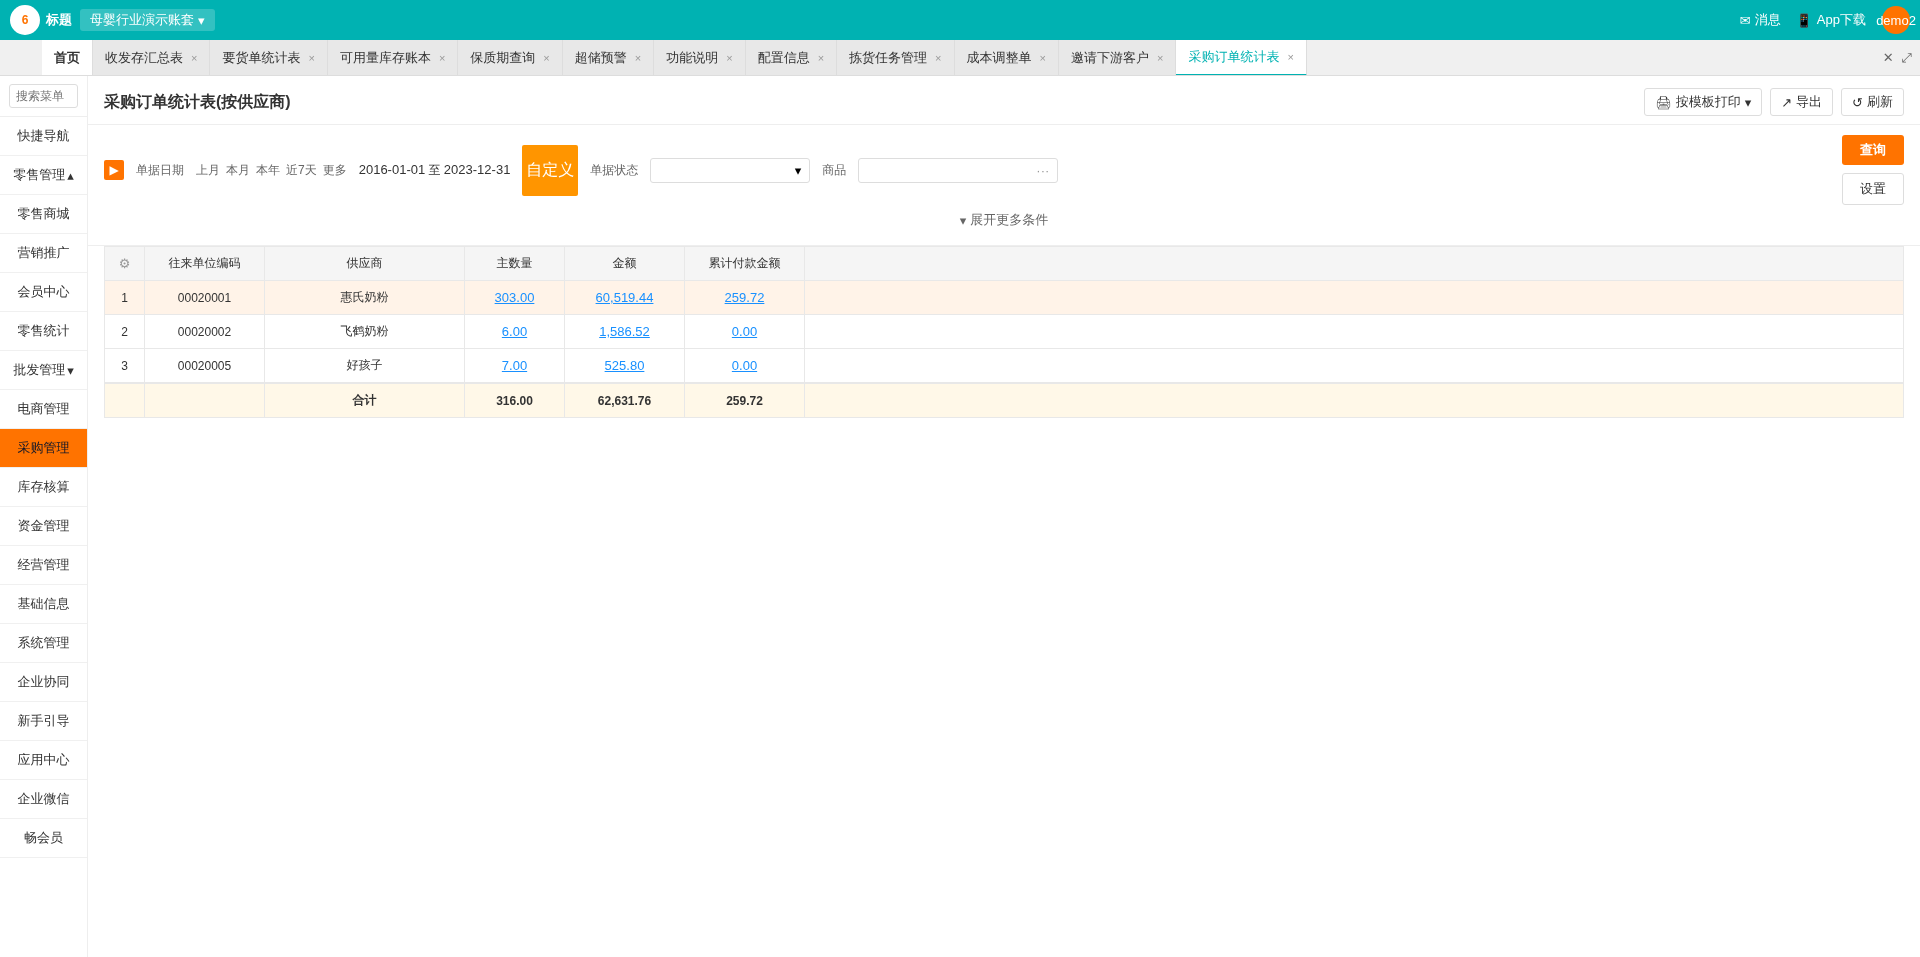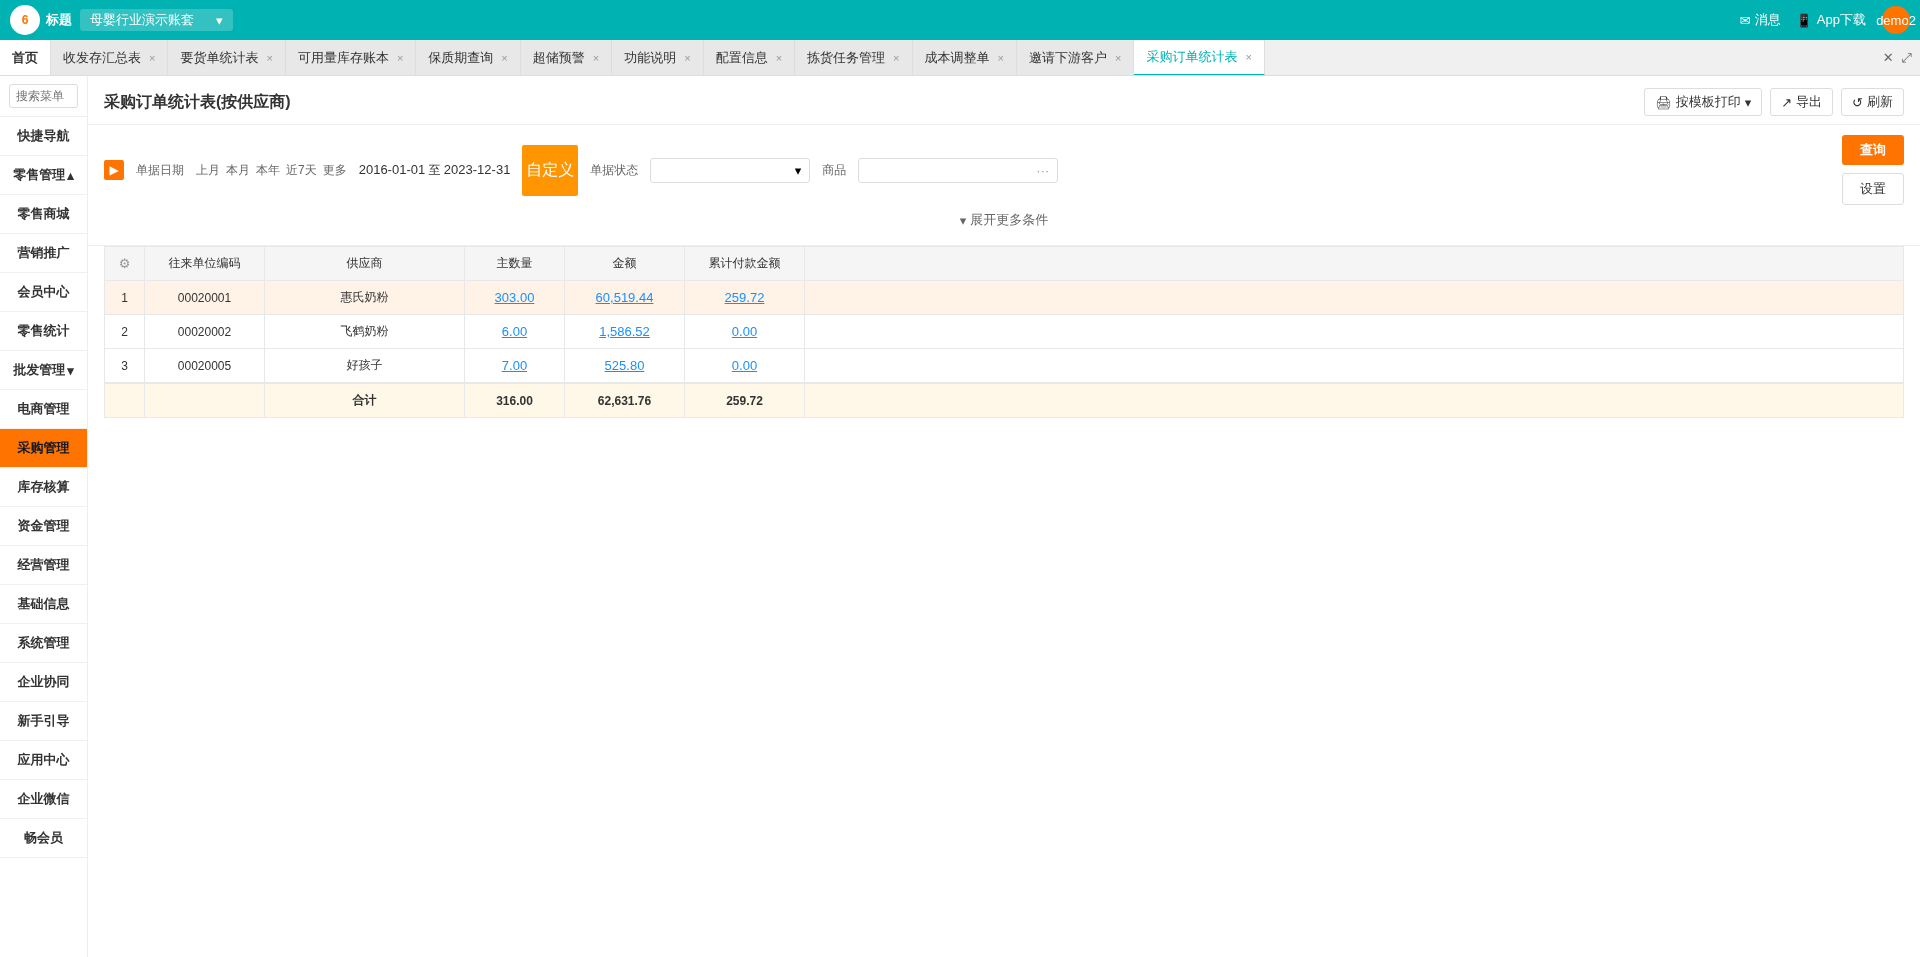--- a/index.html
+++ b/index.html
@@ -3,42 +3,42 @@
   <meta charset="utf-8">
   <style>
     * { box-sizing: border-box; margin: 0; padding: 0; font-family: 'Microsoft YaHei', Arial, sans-serif; font-size: 13px; }
     body { background: #f5f5f5; display: flex; flex-direction: column; height: 957px; overflow: hidden; }
 
     
     .top-bar { background: #00b2b2; display: flex; align-items: center; height: 40px; padding: 0 10px; gap: 8px; flex-shrink: 0; }
     .top-bar-logo { display: flex; align-items: center; gap: 6px; color: white; font-weight: bold; font-size: 14px; }
     .logo-icon { width: 30px; height: 30px; background: white; border-radius: 50%; display: flex; align-items: center; justify-content: center; }
     .logo-icon span { color: #ff7300; font-weight: bold; font-size: 12px; }
-    .top-bar-org { background: rgba(255,255,255,0.2); color: white; padding: 2px 10px; border-radius: 3px; display: flex; align-items: center; gap: 22px; font-size: 13px; cursor: pointer; }
+    .top-bar-org { background: rgba(255,255,255,0.2); color: white; padding: 2px 10px; border-radius: 3px; display: flex; align-items: center; gap: 4px; font-size: 13px; cursor: pointer; }
     .top-bar-spacer { flex: 1; }
     .top-bar-actions { display: flex; align-items: center; gap: 16px; color: white; font-size: 13px; }
     .top-bar-actions span { cursor: pointer; display: flex; align-items: center; gap: 4px; }
     .avatar { width: 28px; height: 28px; border-radius: 50%; background: #ff7300; display: flex; align-items: center; justify-content: center; color: white; font-size: 12px; }
 
     
     .tab-bar { background: #f0f0f0; display: flex; align-items: center; height: 36px; border-bottom: 1px solid #ddd; flex-shrink: 0; overflow: hidden; }
     .tab-item { display: flex; align-items: center; padding: 0 12px; height: 36px; background: #e8e8e8; border-right: 1px solid #ddd; cursor: pointer; white-space: nowrap; font-size: 12px; color: #333; gap: 4px; flex-shrink: 0; }
-    .tab-item.home { background: #fff; font-weight: bold; }
+    .tab-item.home { background: #fff; font-weight: bold; margin-left: 42px; }
     .tab-item.active { background: #fff; border-bottom: 2px solid #00b2b2; color: #00b2b2; }
     .tab-item .close-x { color: #999; font-size: 11px; margin-left: 4px; }
     .tab-bar-end { display: flex; align-items: center; margin-left: auto; padding: 0 8px; gap: 8px; color: #666; }
 
     
     .main-layout { display: flex; flex: 1; overflow: hidden; }
 
     
     .sidebar { width: 88px; background: white; border-right: 1px solid #eee; display: flex; flex-direction: column; flex-shrink: 0; overflow-y: auto; }
     .sidebar-search { padding: 8px 9px; border-bottom: 1px solid #eee; }
     .sidebar-search input { width: 100%; border: 1px solid #ddd; border-radius: 3px; padding: 4px 6px; font-size: 12px; }
-    .sidebar-nav-item { padding: 10px 4px; text-align: center; cursor: pointer; color: #333; font-size: 12px; border-bottom: 1px solid #f0f0f0; font-weight: bold; }
+    .sidebar-nav-item { padding: 10px 4px; text-align: center; cursor: pointer; color: #333; font-size: 12px; border-bottom: 1px solid #f0f0f0; }
     .sidebar-nav-item.active { background: #ff7300; color: #0f172a; }
     .sidebar-nav-item.has-arrow { display: flex; align-items: center; justify-content: center; gap: 2px; }
 
     
     .content { flex: 1; display: flex; flex-direction: column; overflow: hidden; background: white; }
 
     
     .page-header { padding: 12px 16px 8px; background: white; border-bottom: 1px solid #eee; display: flex; align-items: center; justify-content: space-between; }
     .page-title { font-size: 16px; font-weight: bold; color: #333; }
     .page-header-actions { display: flex; align-items: center; gap: 8px; }

